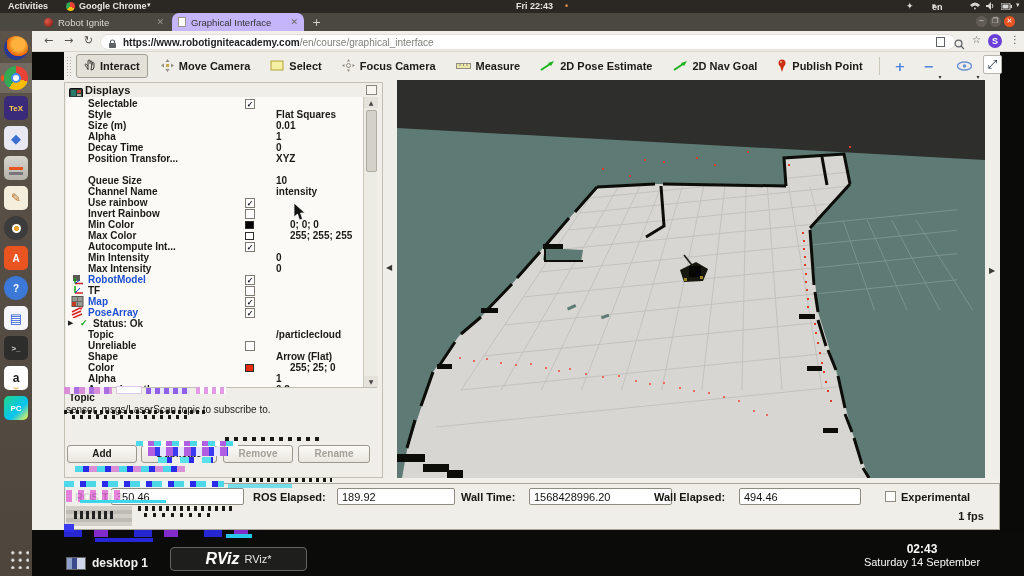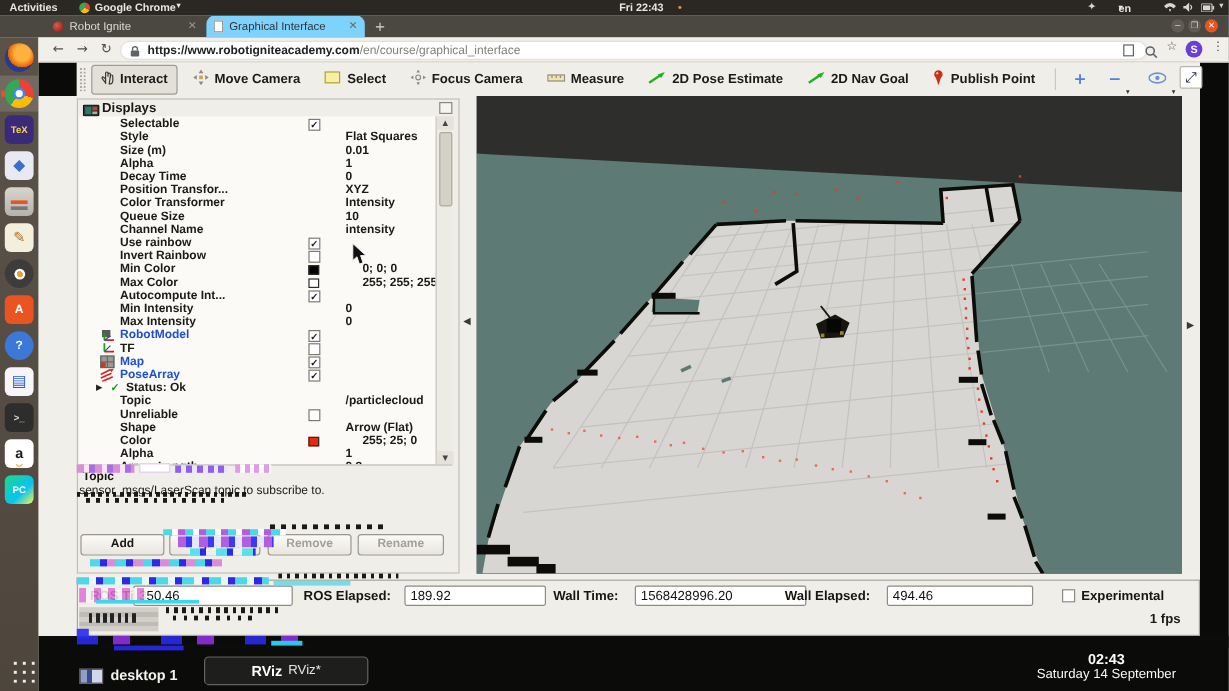--- a/index.html
+++ b/index.html
@@ -11,21 +11,21 @@
 
   
   #topbar { left:0; top:0; width:1024px; height:13px; background:#2b2824; color:#e8e6e2; font-size:9px; font-weight:bold; z-index:50; }
   #topbar span { position:absolute; top:1px; }
   .trayicon { color:#d8d6d2; }
 
   
   #tabstrip { left:0; top:13px; width:1024px; height:18px; background:#4b4741; z-index:49; }
   .tab { position:absolute; top:0; height:18px; font-size:9.5px; display:flex; align-items:center; gap:5px; padding:0 6px; }
   .tab .close { color:#9a968e; font-size:9px; margin-left:auto; }
-  #tab-active { background:#7dd3fc; border-radius:7px 7px 0 0; color:#333; }
+  #tab-active { background:#c4b5fd; border-radius:7px 7px 0 0; color:#333; }
   #tab-inactive { color:#dddad2; }
   .winbtn { position:absolute; top:3px; width:11px; height:11px; border-radius:50%; background:#605c55; color:#d8d5cf; font-size:7px; line-height:11px; text-align:center; }
 
   
   #urlbar { left:32px; top:31px; width:992px; height:21px; background:#f1efe9; border-bottom:1px solid #d8d5cd; z-index:48; }
   .navicon { position:absolute; top:3px; color:#55524c; font-size:11px; }
   #omnibox { position:absolute; left:68px; top:2.5px; width:856px; height:16px; background:#fff; border-radius:8px; border:1px solid #e3e0d8; font-size:10px; line-height:15px; padding-left:22px; color:#202124; white-space:nowrap; overflow:hidden; }
   #omnibox .path { color:#80807a; }
 
   
@@ -41,21 +41,21 @@
   .tbtn.pressed { background:#e3e0d7; border:1px solid #a19d93; }
   .tsep { width:1px; height:18px; background:#c9c6bc; margin:0 3px; }
   .zoomglyph { color:#4b84dd; font-size:13px; font-weight:bold; }
   .ddarrow { font-size:6px; color:#333; align-self:flex-end; margin-left:-2px; }
 
   
   #displays { left:64px; top:82px; width:319px; height:396px; background:#f0eee8; border:1px solid #c2bfb5; z-index:5; }
   #dp-title { position:absolute; left:20px; top:1px; font-size:11px; font-weight:bold; color:#1a1914; }
   #dp-float { position:absolute; right:5px; top:2px; width:11px; height:10px; background:#f7f5ef; border:1px solid #8a877e; }
   #tree { position:absolute; left:1px; top:14px; width:297px; height:290px; background:#fbfaf6; overflow:hidden; }
-  .trow { position:absolute; left:0; width:100%; height:11px; font-size:10px; font-weight:600; color:#1b1a16;margin-left:12px; }
+  .trow { position:absolute; left:0; width:100%; height:11px; font-size:10px; font-weight:600; color:#1b1a16; }
   .trow .tname { position:absolute; top:0; line-height:11px; white-space:nowrap; }
   .trow .tname.blue { color:#1e4fd1; font-weight:bold; }
   .trow .tname.status { font-weight:bold; }
   .trow .tval { position:absolute; left:179px; top:0; line-height:11px; white-space:nowrap;padding-left:31px; }
   .cb { position:absolute; left:179px; top:0.5px; width:10px; height:10px; background:#fff; border:1px solid #7d7a72; font-size:8px; line-height:9px; text-align:center; font-weight:bold; color:#15151f; }
   .sw { position:absolute; left:179px; top:1.5px; width:9px; height:8px; border:1px solid #2c2c28; }
   .dicon { position:absolute; left:5px; top:0; width:13px; height:11px; }
   .texp { position:absolute; left:2px; top:0; font-size:7px; line-height:11px; color:#222; font-family:"DejaVu Sans",sans-serif; }
   .tok { position:absolute; left:14px; top:0; font-size:9px; line-height:11px; color:#15a015; font-weight:bold; }
   #scrollbar { position:absolute; left:298px; top:14px; width:14px; height:290px; background:#ecebe4; border-left:1px solid #cac7bd; }
@@ -78,21 +78,21 @@
   .tinput { position:absolute; top:4px; height:17px; background:#fff; border:1px solid #8e8b81; border-radius:2px; font-size:11px; padding:2px 4px; color:#111; font-family:"Liberation Sans",sans-serif; }
   #expcb { position:absolute; left:820px; top:7px; width:11px; height:11px; background:#fdfdfb; border:1px solid #8e8b81; }
   #fps { position:absolute; left:856px; top:26px; width:100px; text-align:center; font-size:11px; font-weight:bold; color:#1b1a16; }
 
   
   .blackzone { background:#0a0a09; z-index:2; }
   #taskbar { left:32px; top:530px; width:992px; height:46px; background:#0b0b0a; z-index:8; }
   #deskicon { position:absolute; left:34px; top:27px; width:20px; height:13px; background:linear-gradient(90deg,#8fa0c8 0 30%,#3a4a8a 30% 55%,#cfd8ea 55%); border:1px solid #666; }
   #desklabel { position:absolute; left:60px; top:26px; font-size:12px; font-weight:bold; color:#f2f2ee; }
   #winbtn { position:absolute; left:138px; top:17px; width:137px; height:24px; border:1px solid #63635f; border-radius:4px; background:#1e1e1c; display:flex; align-items:center; justify-content:center; gap:5px; }
-  #winbtn .logo { color:#fff; font-weight:bold; font-size:12px; }
+  #winbtn .logo { color:#fff; font-weight:bold; font-size:16px; font-style:italic; }
   #winbtn .wt { color:#e4e4e0; font-size:11px; }
   #clock { position:absolute; left:790px; top:13px; width:200px; text-align:center; color:#fafaf6; }
   #clock .t1 { font-size:12px; font-weight:bold; line-height:13px; }
   #clock .t2 { font-size:11px; line-height:12px; }
   #gridbtn { position:absolute; left:8px; top:548px; width:21px; height:21px; background-image:radial-gradient(#ececea 1.4px, transparent 1.6px); background-size:7.5px 7.5px; background-position:1px 1px; z-index:51; }
 
   
   .gl { position:absolute; z-index:30; }
 
   #cursor { position:absolute; left:293px; top:203px; z-index:60; }
@@ -297,24 +297,20 @@
           <span class="tname" style="left:22px">Alpha</span>
           <span class="tval">1</span>
         </div>
         <div class="trow" style="top: 45px;">
           <span class="tname" style="left:22px">Decay Time</span>
           <span class="tval">0</span>
         </div>
         <div class="trow" style="top: 56px;">
           <span class="tname" style="left:22px">Position Transfor...</span>
           <span class="tval">XYZ</span>
-        </div>
-        <div class="trow" style="top: 67px;">
-          <span class="tname" style="left:22px">Color Transformer</span>
-          <span class="tval">Intensity</span>
         </div>
         <div class="trow" style="top: 78px;">
           <span class="tname" style="left:22px">Queue Size</span>
           <span class="tval">10</span>
         </div>
         <div class="trow" style="top: 89px;">
           <span class="tname" style="left:22px">Channel Name</span>
           <span class="tval">intensity</span>
         </div>
         <div class="trow" style="top: 100px;">

